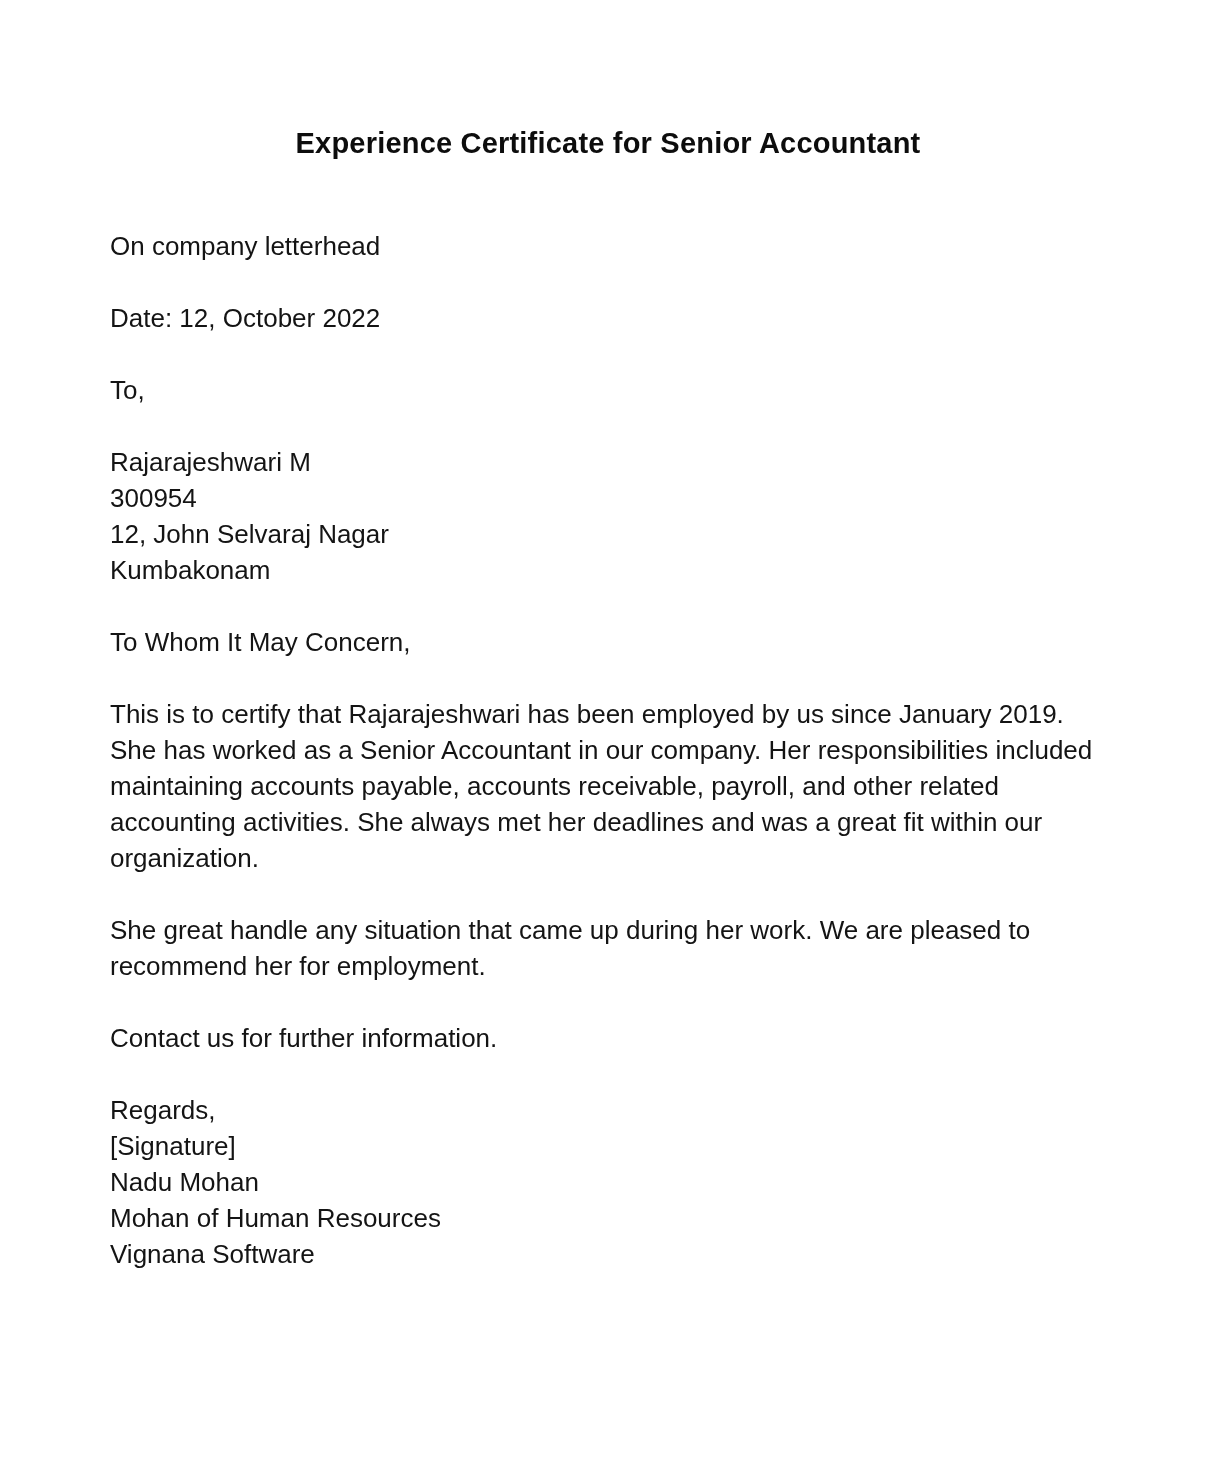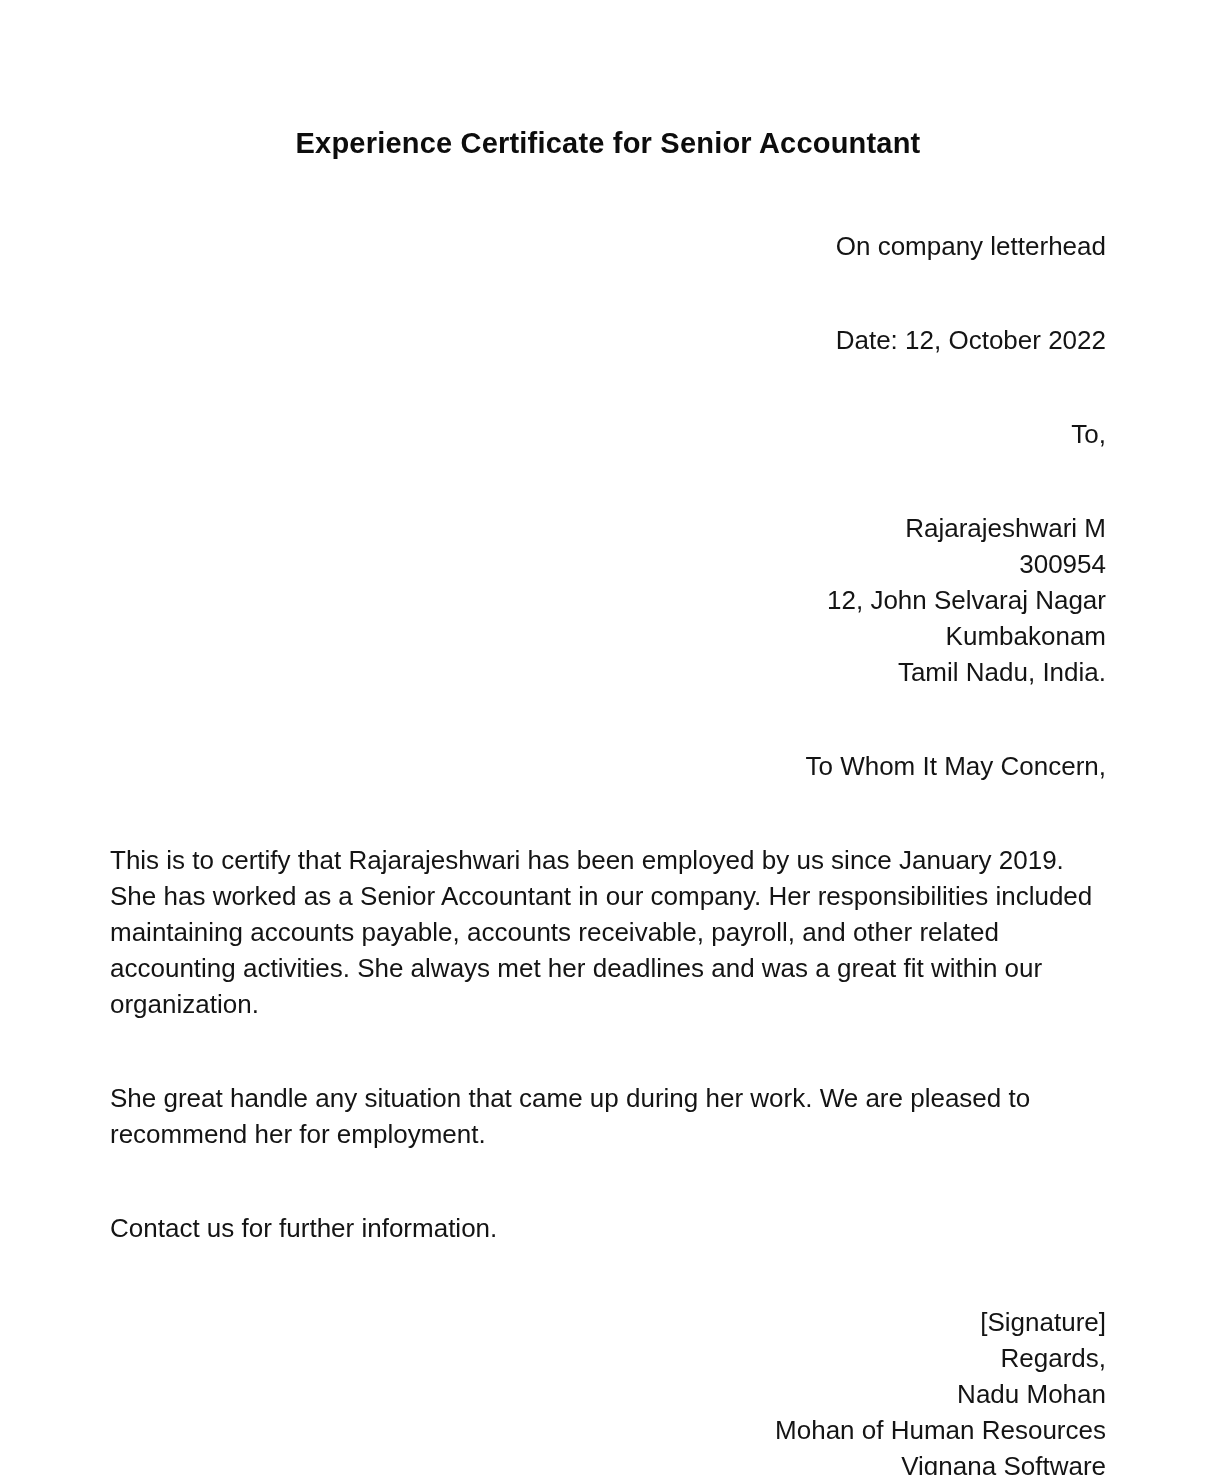--- a/index.html
+++ b/index.html
@@ -35,30 +35,29 @@
 
   .letter-body {
     margin: 0 110px 0 110px;
     font-size: 26px;
     line-height: 36px;
     font-weight: 400;
     color: #141414;
   }
 
   .block {
-    margin-top: 58px; 
+    margin-top: 36px; 
   }
 
   .first-block {
     margin-top: 68px;
   }
 
   .line {
     display: block;
-    text-align: right;
   }
 
   p.para {
     max-width: 1010px;
   }
 </style>
 </head>
 <body>
 
 <div class="page">
@@ -77,41 +76,40 @@
 
     <div class="block">
       <span class="line">To,</span>
     </div>
 
     <div class="block">
       <span class="line">Rajarajeshwari M</span>
       <span class="line">300954</span>
       <span class="line">12, John Selvaraj Nagar</span>
       <span class="line">Kumbakonam</span>
-      <span class="line">Tamil Nadu, India.</span>
     </div>
 
     <div class="block">
       <span class="line">To Whom It May Concern,</span>
     </div>
 
     <div class="block">
       <p class="para">This is to certify that Rajarajeshwari has been employed by us since January 2019. She has worked as a Senior Accountant in our company. Her responsibilities included maintaining accounts payable, accounts receivable, payroll, and other related accounting activities. She always met her deadlines and was a great fit within our organization.</p>
     </div>
 
     <div class="block">
       <p class="para">She great handle any situation that came up during her work. We are pleased to recommend her for employment.</p>
     </div>
 
     <div class="block">
       <p class="para">Contact us for further information.</p>
     </div>
 
     <div class="block">
+      <span class="line">Regards,</span>
       <span class="line">[Signature]</span>
-      <span class="line">Regards,</span>
       <span class="line">Nadu Mohan</span>
       <span class="line">Mohan of Human Resources</span>
       <span class="line">Vignana Software</span>
     </div>
 
   </div>
 </div>
 
 </body></html>

